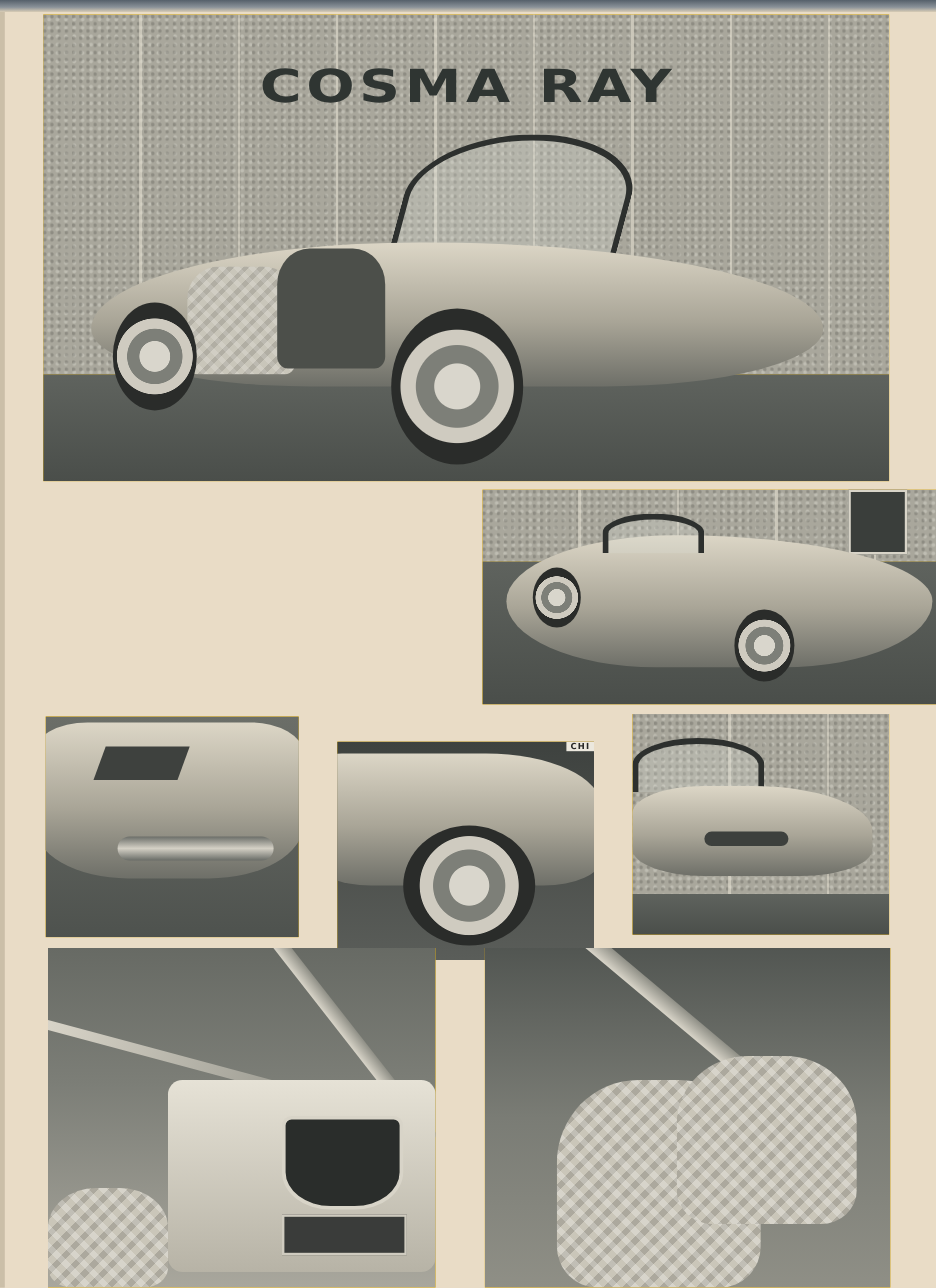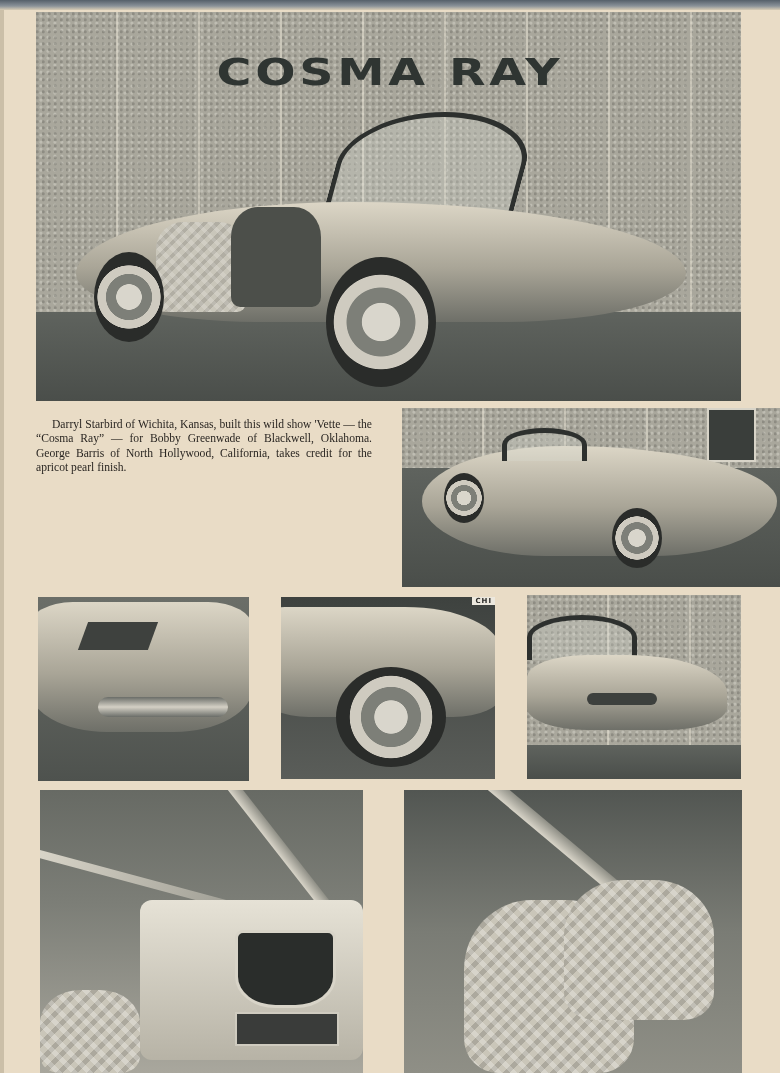--- a/index.html
+++ b/index.html
@@ -98,41 +98,40 @@
   <div class="bubble" style="left:300px;top:100px;width:180px;height:100px;transform:skewX(-15deg);"></div>
   <div class="car-body" style="left:40px;top:190px;width:610px;height:120px;"></div>
   <div class="interior" style="left:120px;top:210px;width:90px;height:90px;"></div>
   <div class="interior" style="left:195px;top:195px;width:90px;height:100px;background:#4c4f4a;"></div>
   <div class="wheel" style="left:58px;top:240px;width:70px;height:90px;"></div>
   <div class="wheel" style="left:290px;top:245px;width:110px;height:130px;"></div>
   <div class="title" style="left:114px;top:38px;">COSMA RAY</div>
 </div>
 
 <div class="article">
-  <p>Darryl Starbird of Wichita, Kansas, built this wild show 'Vette — the “Cosma Ray” — for Bobby Greenwade of Blackwell, Oklahoma. George Barris of North Hollywood, California, takes credit for the apricot pearl finish.</p>
 </div>
 
 <div class="photo" style="left:402px;top:408px;width:378px;height:179px;">
   <div class="wall" style="height:60px;"></div>
   <div class="ground" style="height:119px;"></div>
   <div style="position:absolute;left:305px;top:0;width:45px;height:50px;background:#3a3e3b;border:2px solid #d8d4c8;"></div>
   <div class="car-body" style="left:20px;top:38px;width:355px;height:110px;border-radius:40% 60% 35% 35% / 50% 50% 50% 50%;"></div>
   <div class="bubble" style="left:100px;top:20px;width:75px;height:28px;"></div>
   <div class="wheel" style="left:42px;top:65px;width:40px;height:50px;"></div>
   <div class="wheel" style="left:210px;top:100px;width:50px;height:60px;"></div>
 </div>
 
 <div class="photo" style="left:38px;top:597px;width:211px;height:184px;">
   <div class="ground" style="height:184px;background:linear-gradient(#6b6e68,#4e524e);"></div>
   <div class="car-body" style="left:-10px;top:5px;width:225px;height:130px;border-radius:20% 20% 35% 35%;"></div>
   <div style="position:absolute;left:45px;top:25px;width:70px;height:28px;background:#3e413e;transform:skewX(-20deg);"></div>
   <div style="position:absolute;left:60px;top:100px;width:130px;height:20px;background:linear-gradient(#6a6d68,#d4d0c5,#6a6d68);border-radius:10px;"></div>
 </div>
 
-<div class="photo" style="left:281px;top:597px;width:214px;height:182px;">
+<div class="photo" style="left:281px;top:618px;width:214px;height:182px;">
   <div class="ground" style="height:182px;background:linear-gradient(#3e423f,#5a5d59);"></div>
   <div class="car-body" style="left:-20px;top:10px;width:240px;height:110px;border-radius:10% 40% 20% 20%;"></div>
   <div class="wheel" style="left:55px;top:70px;width:110px;height:100px;"></div>
   <div class="sign" style="right:0;top:0;">CHI</div>
 </div>
 
 <div class="photo" style="left:527px;top:595px;width:214px;height:184px;">
   <div class="wall" style="height:150px;"></div>
   <div class="ground" style="height:34px;"></div>
   <div class="bubble" style="left:0;top:20px;width:100px;height:40px;"></div>

